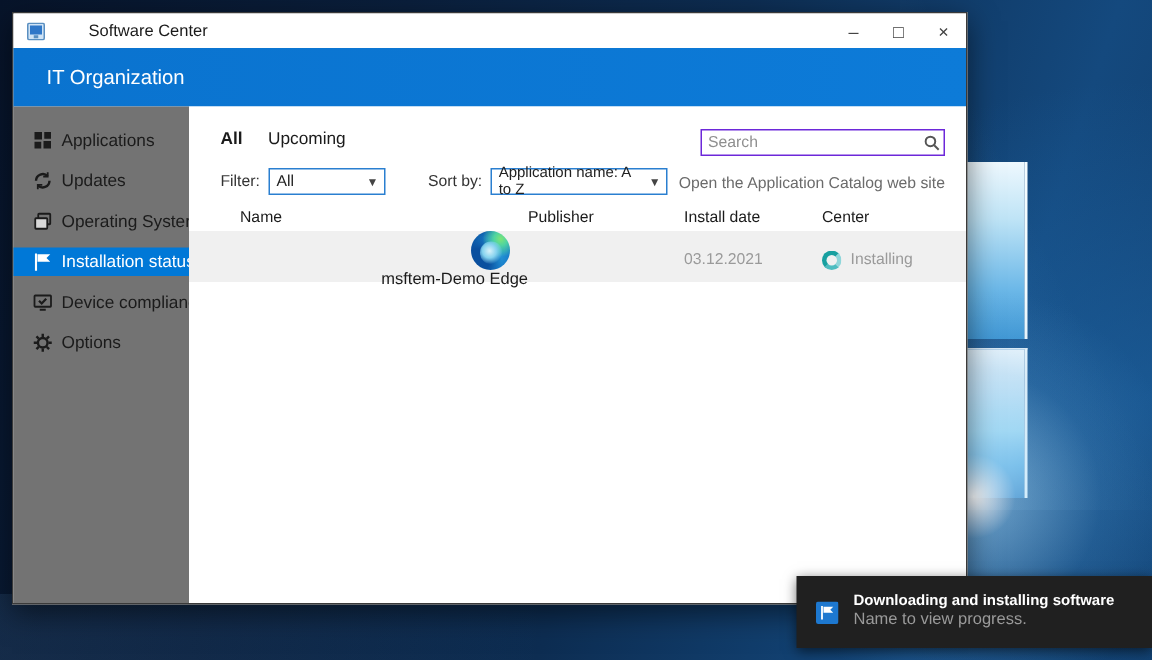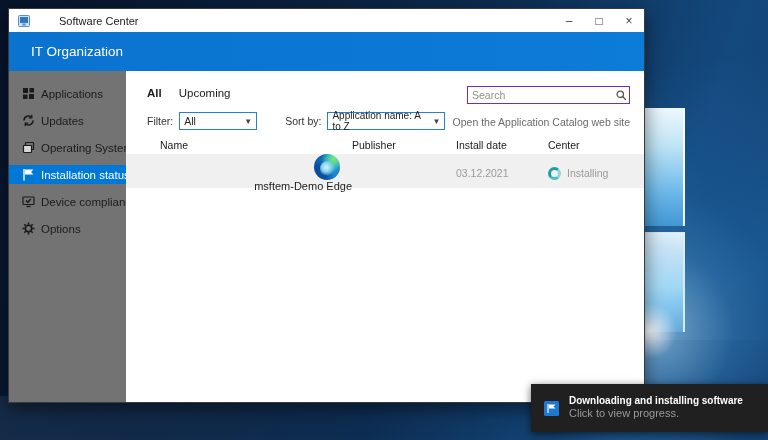--- a/index.html
+++ b/index.html
@@ -248,15 +248,15 @@
 </div>
 
 <div class="toast">
   <svg class="toast-icon" viewBox="0 0 15 15">
     <rect x="0" y="0" width="15" height="15" rx="1.5" fill="#1d78d0"></rect>
     <path d="M4 3v9" stroke="#fff" stroke-width="1.2"></path>
     <path d="M5 3.5h6.5L9.5 5.5l2 2H5z" fill="#fff"></path>
   </svg>
   <div>
     <div class="toast-title">Downloading and installing software</div>
-    <div class="toast-sub">Click to view progress.</div>
+    <div class="toast-sub">Name to view progress.</div>
   </div>
 </div>
 
 </body></html>

